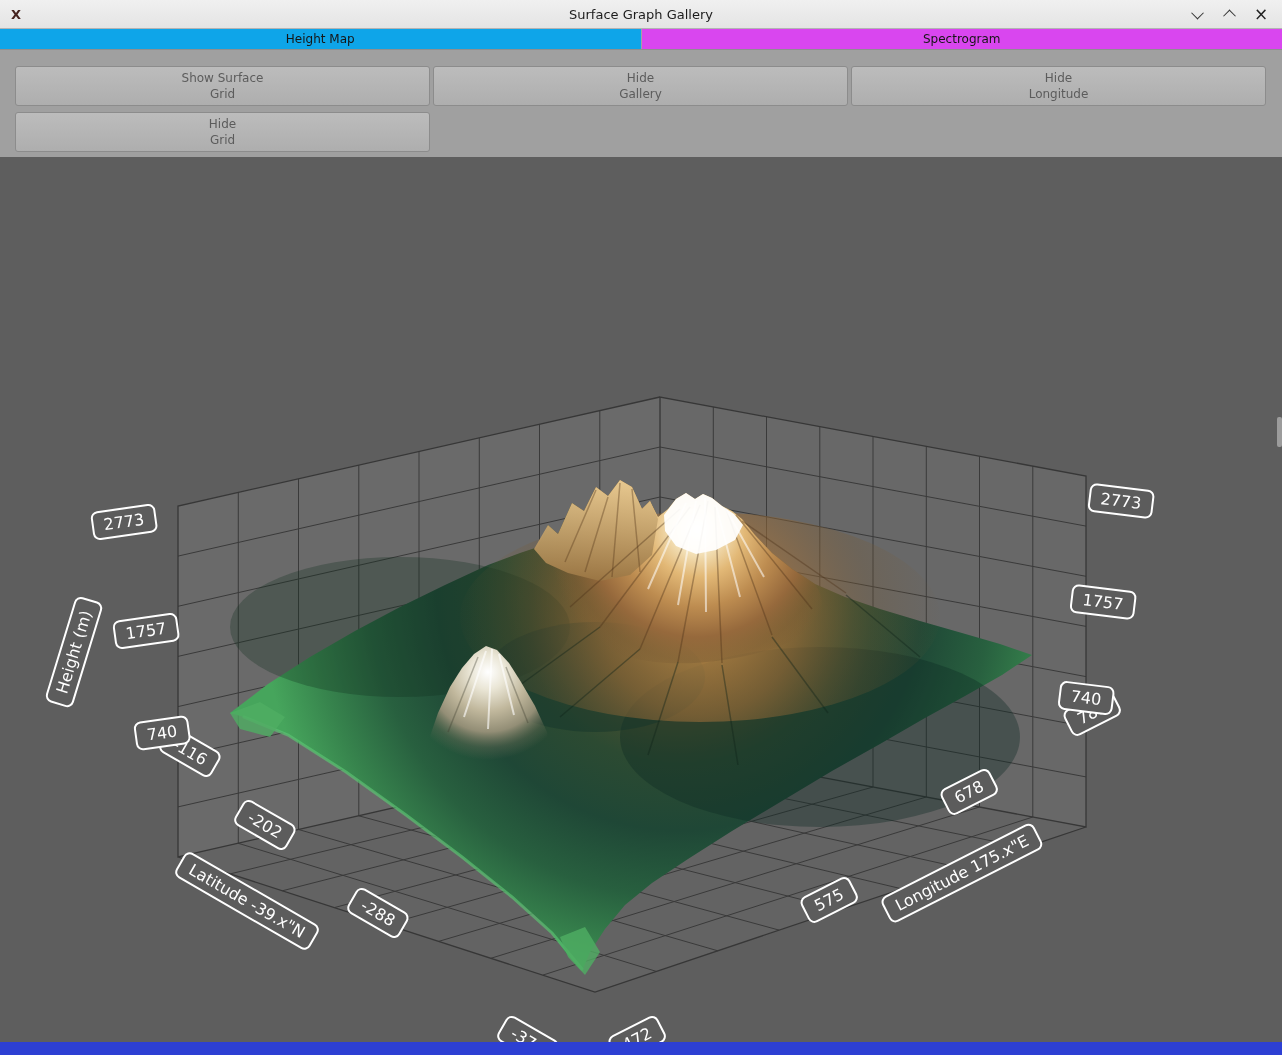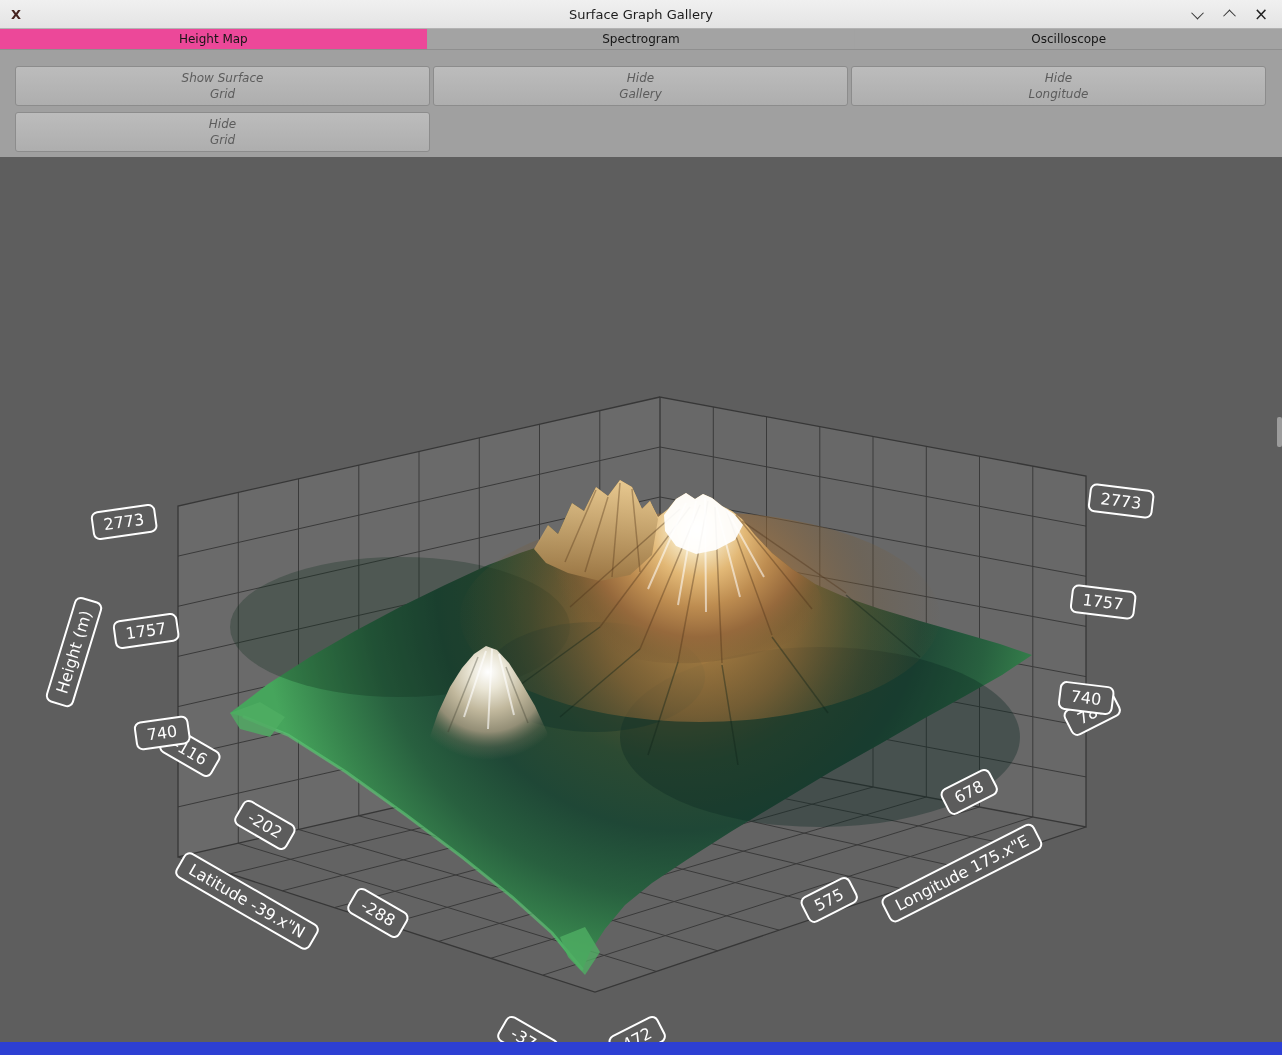--- a/index.html
+++ b/index.html
@@ -32,31 +32,31 @@
   .chev.up{transform:rotate(-135deg) translate(-1px,-1px);}
   .close-glyph{font-size:17px;color:#222;line-height:1;}
 
   
   .tabbar{
     height:21px;flex:0 0 21px;display:flex;background:#d6d6d6;
     border-bottom:1px solid #8f8f8f;box-sizing:border-box;
   }
   .tab{
     flex:1;display:flex;align-items:center;justify-content:center;
-    font-size:12px;color:#161616;background:#a3a3a3;
+    font-size:12px;color:#161616;background:#d946ef;
     border-right:1px solid #a2a2a2;box-sizing:border-box;cursor:default;
   }
   .tab:last-child{border-right:none;}
-  .tab.active{background:#ec4899;}
+  .tab.active{background:#0ea5e9;}
 
   
   .toolbar{
     flex:0 0 107px;height:107px;background:#a0a0a0;box-sizing:border-box;
     padding:16px 16px 0 15px;
-    display:grid;grid-template-columns:repeat(3,1fr);grid-auto-rows:40px;gap:6px 3px;font-style:italic;
+    display:grid;grid-template-columns:repeat(3,1fr);grid-auto-rows:40px;gap:6px 3px;
   }
   .tool-btn{
     background:linear-gradient(#bcbcbc,#aeaeae);
     border:1px solid #8c8c8c;border-radius:3px;box-sizing:border-box;
     display:flex;flex-direction:column;align-items:center;justify-content:center;
     font-size:12px;line-height:1.35;color:#5c5c5c;cursor:default;
   }
 
   
   .graph-area{
@@ -96,21 +96,20 @@
       <span class="win-btn">
           <i class="chev up"></i>
         </span>
       <span class="win-btn close-glyph">×</span>
     </div>
   </div>
 
   <div class="tabbar">
     <div class="tab active">Height Map</div>
     <div class="tab">Spectrogram</div>
-    <div class="tab">Oscilloscope</div>
   </div>
 
   <div class="toolbar">
     <div class="tool-btn">
       <span>Show Surface</span>
       <span>Grid</span>
     </div>
     <div class="tool-btn">
       <span>Hide</span>
       <span>Gallery</span>

